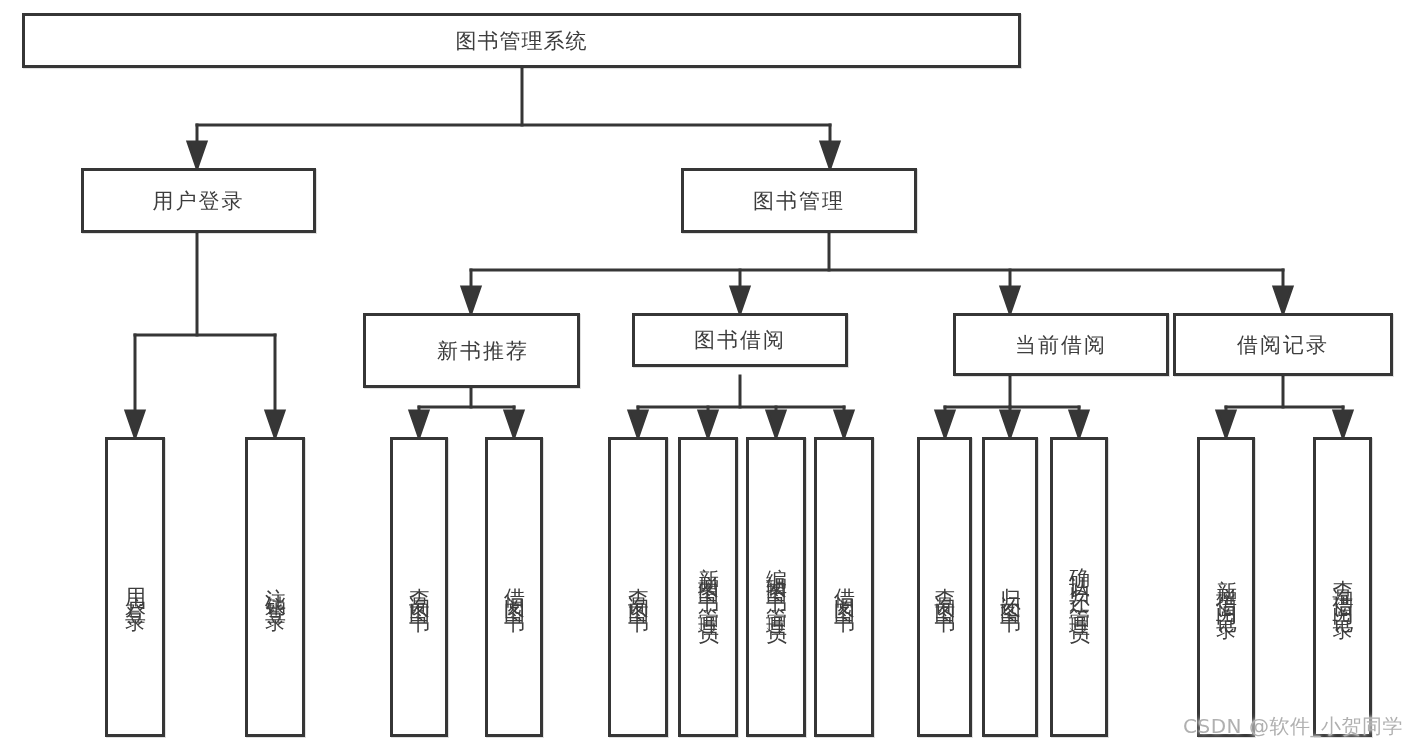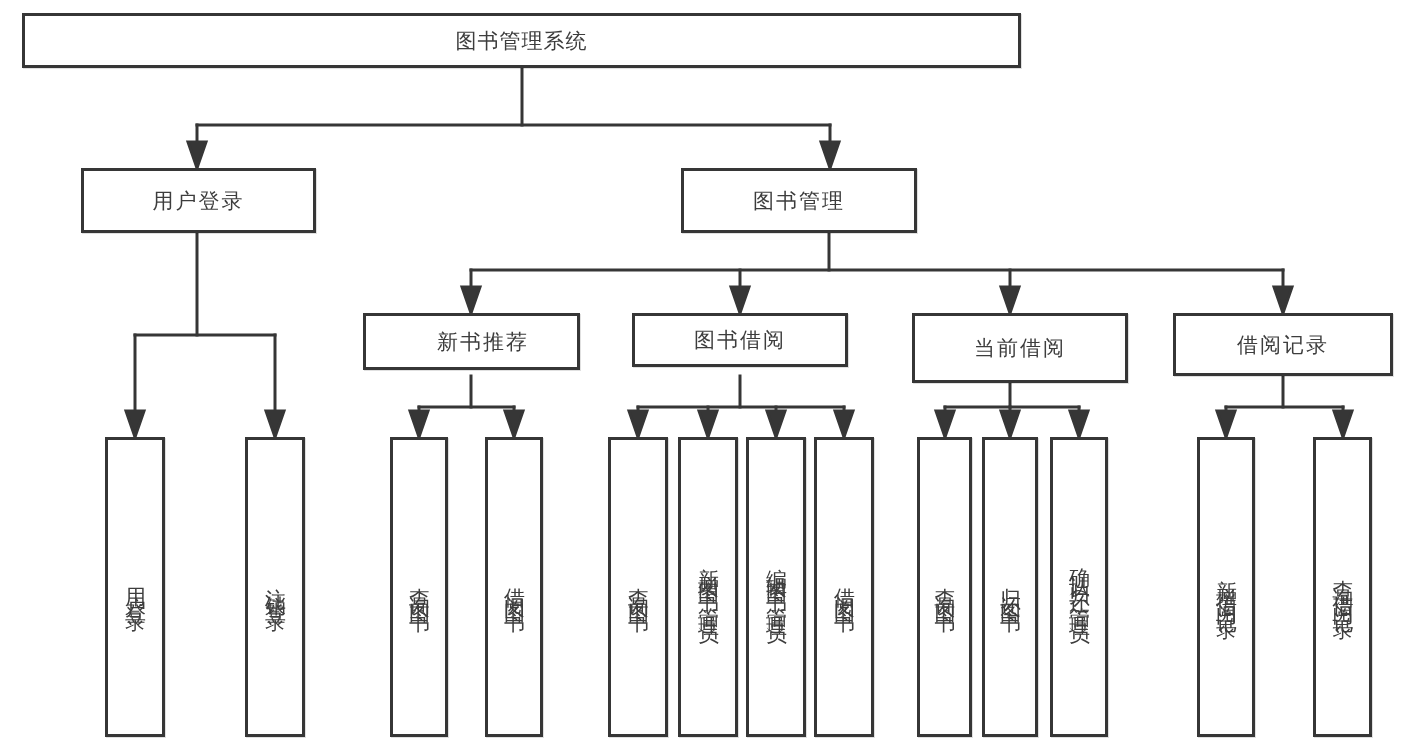--- a/index.html
+++ b/index.html
@@ -118,23 +118,23 @@
         <polygon points="1343,437 1334,411 1352,411"></polygon>
       </g>
     </g>
   </svg>
 
   <div class="hnode" style="left:22px;top:13px;width:999px;height:55px;letter-spacing:1px;">图书管理系统</div>
 
   <div class="hnode" style="left:81px;top:168px;width:235px;height:65px;">用户登录</div>
   <div class="hnode" style="left:681px;top:168px;width:236px;height:65px;">图书管理</div>
 
-  <div class="hnode" style="left:363px;top:313px;width:217px;height:57px;padding-left:23px;">新书推荐</div>
+  <div class="hnode" style="left:363px;top:313px;width:217px;height:75px;padding-left:23px;">新书推荐</div>
   <div class="hnode" style="left:632px;top:313px;width:216px;height:54px;">图书借阅</div>
-  <div class="hnode" style="left:912px;top:313px;width:216px;height:70px;">当前借阅</div>
+  <div class="hnode" style="left:953px;top:313px;width:216px;height:63px;">当前借阅</div>
   <div class="hnode" style="left:1173px;top:313px;width:220px;height:63px;">借阅记录</div>
 
   <div class="vnode" style="left:105px;width:60px;">
     <span class="vtxt">用户登录</span>
   </div>
   <div class="vnode" style="left:245px;width:60px;">
     <span class="vtxt">注销登录</span>
   </div>
 
   <div class="vnode" style="left:390px;width:58px;">
@@ -167,14 +167,15 @@
     <span class="vtxt">确认归还（管理员）</span>
   </div>
 
   <div class="vnode" style="left:1197px;width:58px;">
     <span class="vtxt">新增借阅记录</span>
   </div>
   <div class="vnode" style="left:1313px;width:59px;">
     <span class="vtxt">查询借阅记录</span>
   </div>
 
+  <div id="watermark">CSDN @软件_小贺同学</div>
 
 </div>
 
 </body></html>

